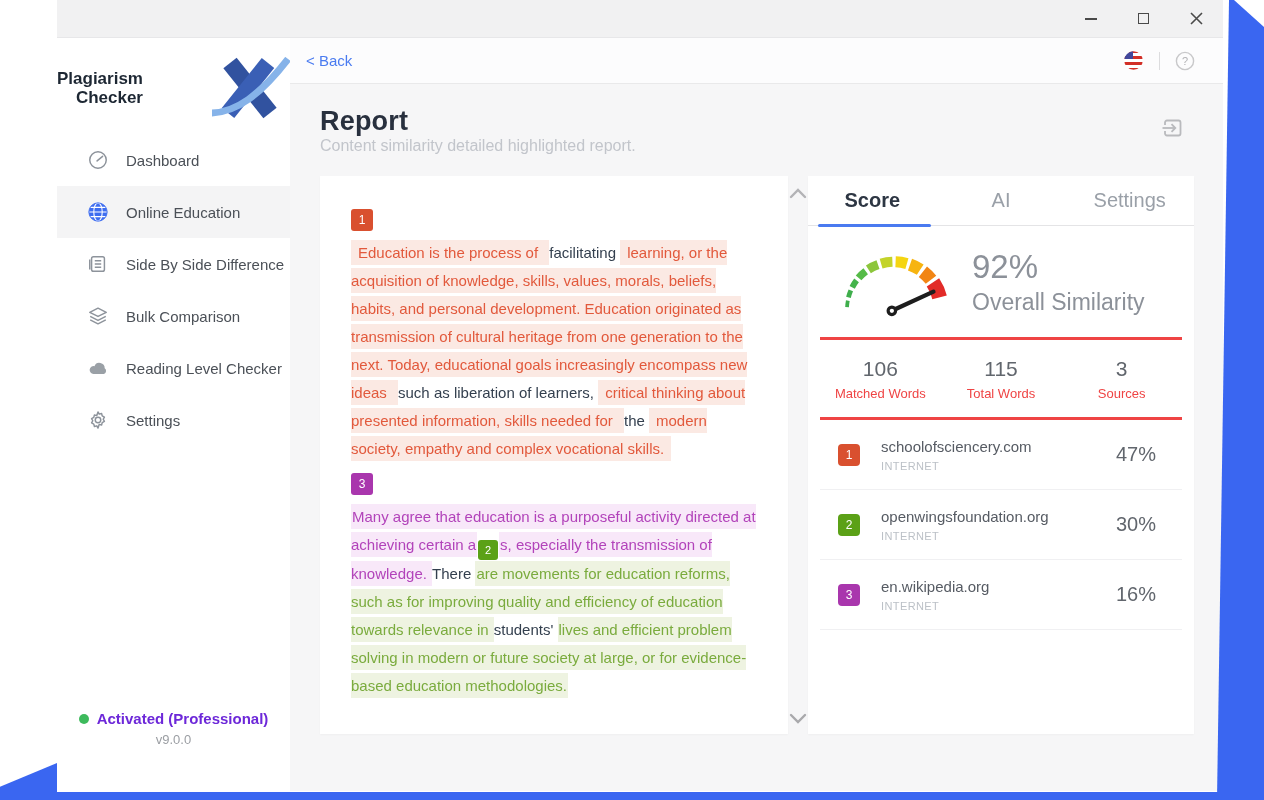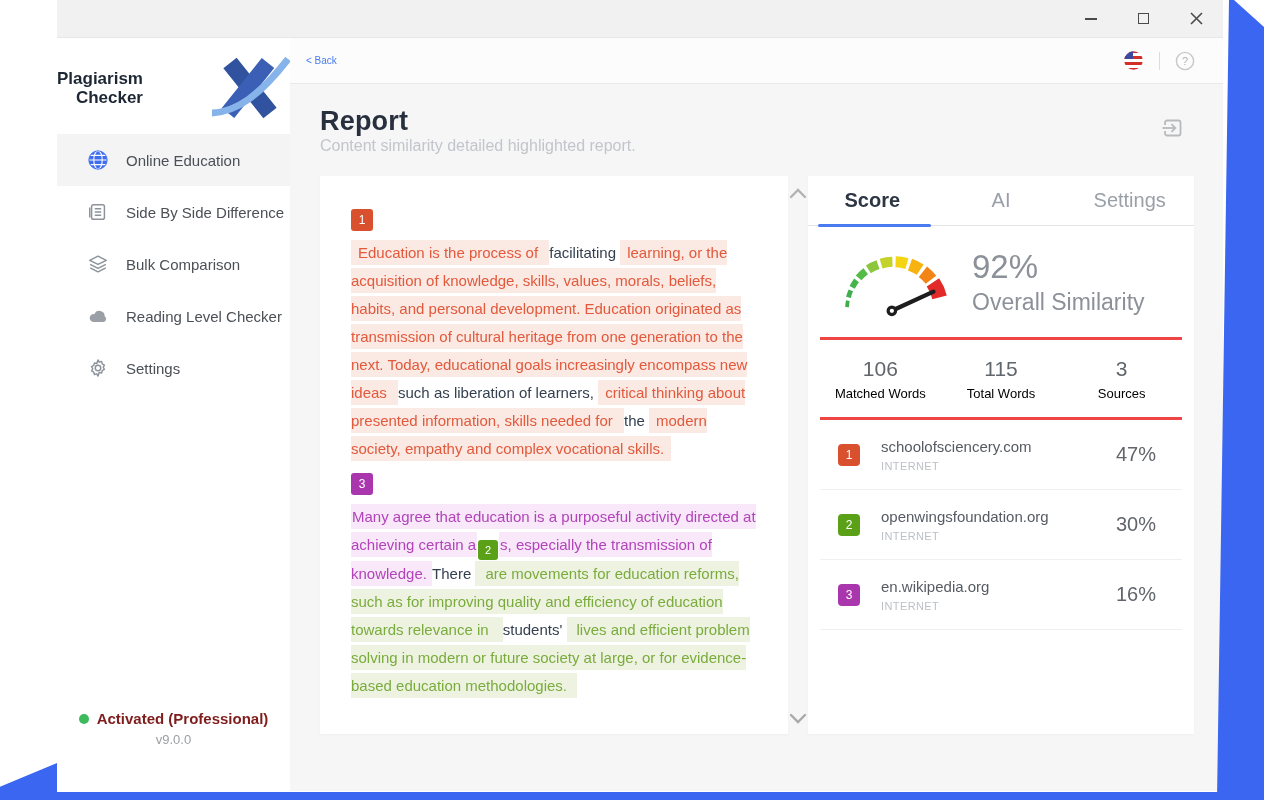--- a/index.html
+++ b/index.html
@@ -31,29 +31,29 @@
   
   .sidebar { width:233px; background:#ffffff; position:relative; flex:none; }
   .logo { margin:18px 0 14px; height:64px; display:flex; justify-content:space-between; align-items:center; }
   .logo-text { text-align:right; font-weight:700; color:#1d2733; font-size:17px; line-height:19px;
     margin-right:-16px; position:relative; z-index:2; }
   .nav-item { height:52px; display:flex; align-items:center; padding-left:30px; gap:17px;
     font-size:15px; color:#4b5057; cursor:pointer; }
   .nav-item.active { background:#f4f4f5; }
   .nav-icon { width:22px; height:22px; display:flex; align-items:center; justify-content:center; flex:none; }
   .sidebar-footer { position:absolute; bottom:44px; left:0; right:0; text-align:center; }
-  .activated { font-size:15px; font-weight:700; color:#7f1d1d; display:flex; align-items:center; justify-content:center; gap:8px; }
+  .activated { font-size:15px; font-weight:700; color:#6d28d9; display:flex; align-items:center; justify-content:center; gap:8px; }
   .act-dot { width:10px; height:10px; border-radius:50%; background:#3dba5c; }
   .version { font-size:13px; color:#9b9ea3; margin-top:5px; }
 
   
   .main { flex:1; background:#f6f6f7; position:relative; min-width:0; }
   .header { height:46px; background:#fcfcfd; border-bottom:1px solid #e9e9ea;
     display:flex; align-items:center; padding:0 28px 0 16px; }
-  .back { color:#4a7bf0; font-size:10px; cursor:pointer; }
+  .back { color:#4a7bf0; font-size:15px; cursor:pointer; }
   .header-right { margin-left:auto; display:flex; align-items:center; gap:15px; }
   .hdr-divider { width:1px; height:18px; background:#dcdcde; }
 
   .content { padding:22px 0 0 30px; position:relative; }
   .page-title { font-size:27px; font-weight:600; color:#28303e; letter-spacing:.2px; }
   .subtitle { font-size:16px; color:#c2c5cb; }
   .export-btn { position:absolute; top:32px; right:38px; cursor:pointer; }
 
   .panels { display:flex; margin-top:21px; }
   .doc-card { width:468px; height:558px; background:#fff; padding:31px 31px; overflow:hidden;
@@ -62,40 +62,40 @@
     justify-content:space-between; padding:10px 0 8px; }
   .score-card { width:386px; height:558px; background:#fff; box-shadow:0 1px 2px rgba(0,0,0,.03); }
 
   
   .p-badge { width:22px; height:22px; border-radius:3px; color:#fff; font-size:12px;
     display:flex; align-items:center; justify-content:center; margin:2px 0 8px; }
   .doc-p { font-size:15px; line-height:28px; width:406px; margin-bottom:10px; }
   .seg-plain { color:#333f4e; }
   .seg-red    { color:var(--hl-red-text,#e2593c);    background:var(--hl-red-bg,#fbe9e3);    padding:4px 7px; }
   .seg-purple { color:var(--hl-purple-text,#b243ba); background:var(--hl-purple-bg,#f8e8f9); padding:4px 1px; }
-  .seg-green  { color:var(--hl-green-text,#7aab3d);  background:var(--hl-green-bg,#eef3e1);  padding:4px 10px; }
+  .seg-green  { color:var(--hl-green-text,#7aab3d);  background:var(--hl-green-bg,#eef3e1);  padding:4px 1px; }
   .inline-badge { display:inline-flex; width:20px; height:20px; border-radius:3px; color:#fff;
     font-size:11px; align-items:center; justify-content:center; vertical-align:-4px; margin:0 1px; }
 
   
   .tabs { display:flex; height:50px; border-bottom:1px solid #e4e4e6; }
   .tab { flex:1; display:flex; align-items:center; justify-content:center;
     font-size:20px; color:#9aa0a8; position:relative; cursor:pointer; }
   .tab.active { color:#2d3643; font-weight:600; }
   .tab.active::after { content:""; position:absolute; left:10px; right:6px; bottom:-2px;
     height:3px; background:#4a7af0; border-radius:2px; }
   .section { margin:0 12px; border-bottom:3px solid #ef4444; }
   .sec-gauge { height:114px; display:flex; align-items:center; padding-left:10px; }
   .overall { margin-left:14px; color:#8c9199; }
   .overall-pct { font-size:33px; }
   .overall-label { font-size:23px; margin-top:3px; }
   .sec-stats { height:80px; display:flex; align-items:center; }
   .stat { flex:1; text-align:center; }
   .stat-val { font-size:21px; color:#61666d; }
-  .stat-label { font-size:13px; color:#000000; margin-top:5px; }
+  .stat-label { font-size:13px; color:#ef4444; margin-top:5px; }
   .source-row { height:70px; display:flex; align-items:center; padding-left:18px;
     border-bottom:1px solid #f0f0f2; margin:0 12px; cursor:pointer; }
   .src-badge { width:22px; height:22px; border-radius:4px; color:#fff; font-size:12px;
     display:flex; align-items:center; justify-content:center; flex:none; }
   .src-mid { margin-left:21px; }
   .src-domain { font-size:15px; color:#565b63; }
   .src-type { font-size:11px; color:#bcc1c7; margin-top:5px; letter-spacing:.4px; }
   .src-pct { margin-left:auto; font-size:20px; color:#61666d; padding-right:26px; }
 </style>
 </head>
@@ -129,20 +129,29 @@
           <div>Plagiarism</div>
           <div>Checker</div>
         </div>
         <svg width="78" height="62" viewBox="0 0 78 62">
           <path d="M18 6 L58 56" stroke="#31529f" stroke-width="17"></path>
           <path d="M56 6 L16 56" stroke="#3a5fb5" stroke-width="16"></path>
           <path d="M-2 56 C 24 56, 48 38, 76 2" stroke="#86b3e9" stroke-width="7" fill="none"></path>
         </svg>
       </div>
       <nav id="nav">
+          <div class="nav-item">
+            <span class="nav-icon">
+              <svg width="22" height="22" viewBox="0 0 24 24">
+                <circle cx="12" cy="12" r="9" stroke="#8d939b" stroke-width="1.6" fill="none"></circle>
+                <path d="M11 13 L17 8" stroke="#8d939b" stroke-width="1.6" fill="none" stroke-linecap="round"></path>
+              </svg>
+            </span>
+            <span class="nav-label">Dashboard</span>
+          </div>
           <div class="nav-item active">
             <span class="nav-icon">
               <svg width="22" height="22" viewBox="0 0 24 24">
                 <circle cx="12" cy="12" r="10" fill="#3e6df0"></circle>
                 <ellipse cx="12" cy="12" rx="4.6" ry="10" stroke="#fff" stroke-width="1.2" fill="none"></ellipse>
                 <path d="M2 12 h20 M3.4 7 h17.2 M3.4 17 h17.2" stroke="#fff" stroke-width="1.2" fill="none"></path>
                 <circle cx="12" cy="12" r="10" stroke="#3e6df0" stroke-width="1" fill="none"></circle>
               </svg>
             </span>
             <span class="nav-label">Online Education</span>

